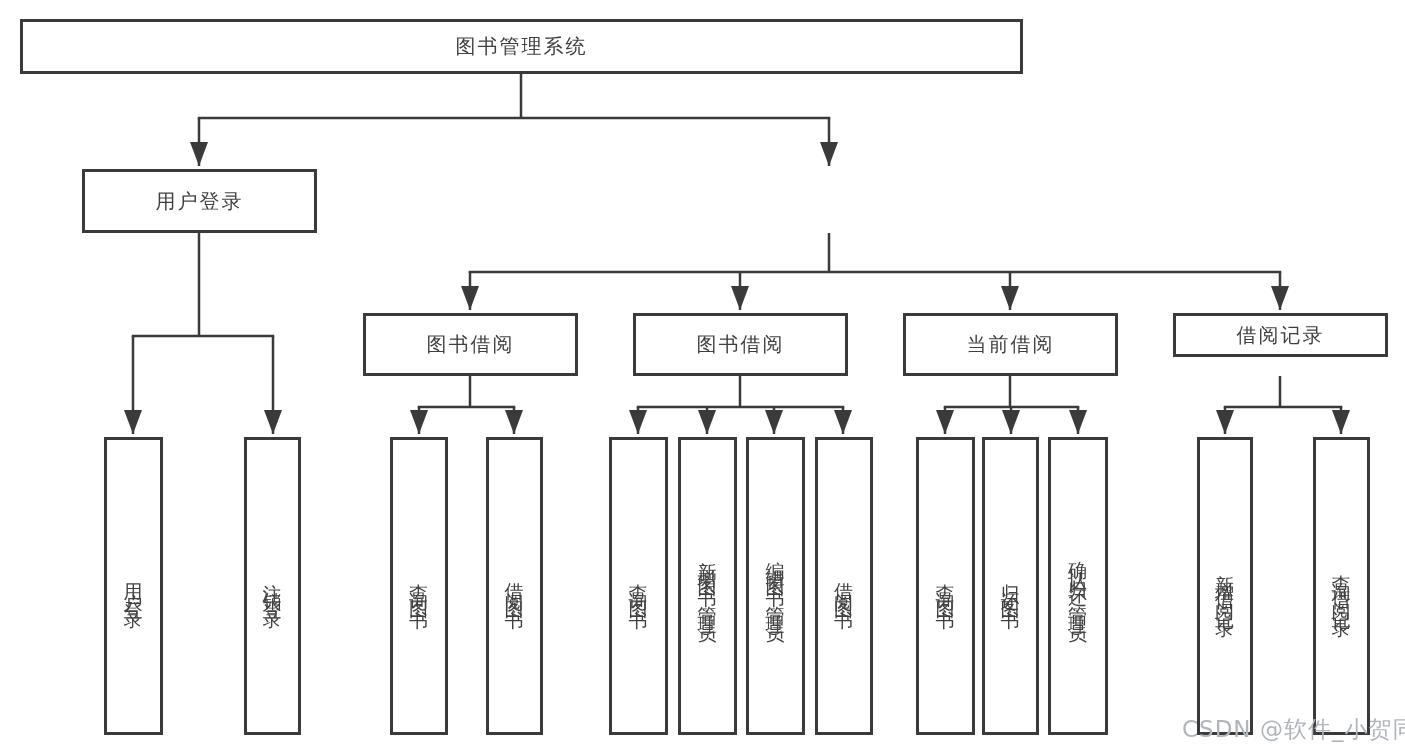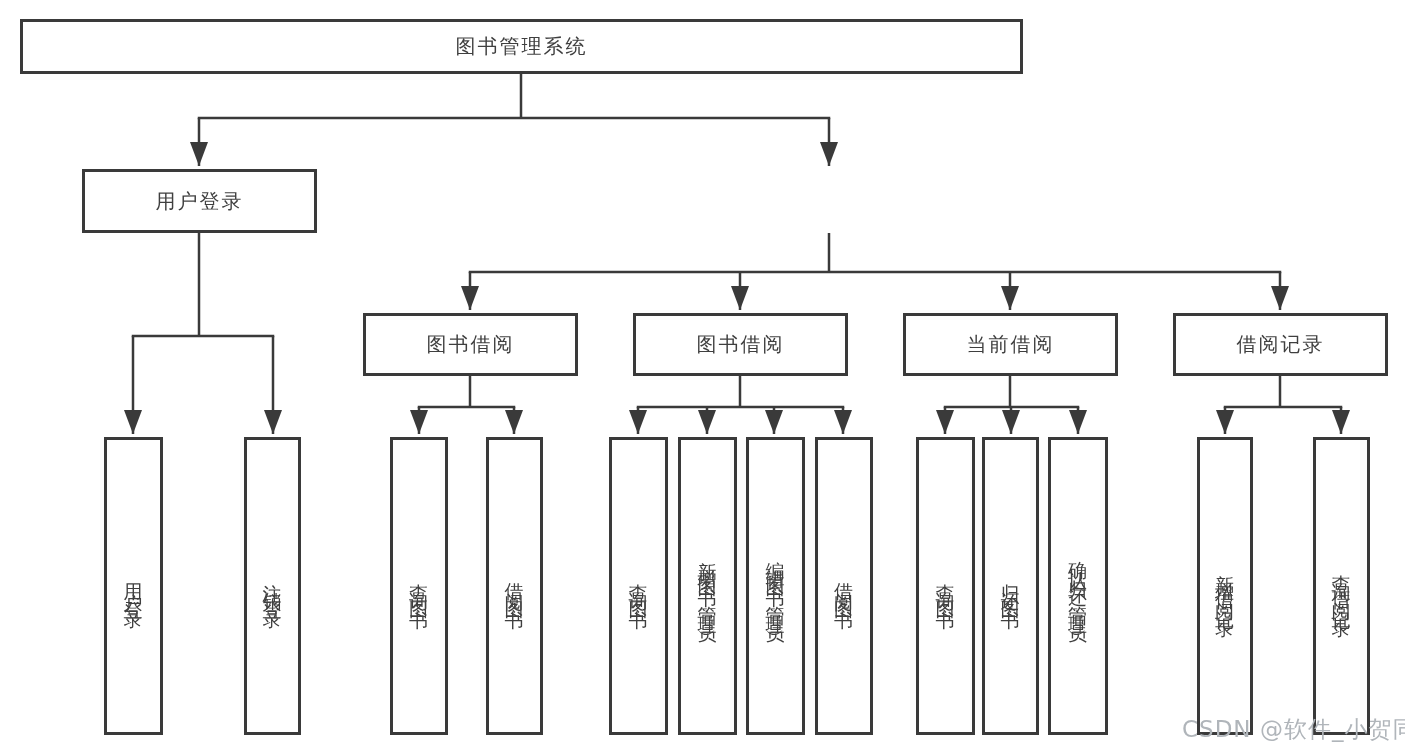--- a/index.html
+++ b/index.html
@@ -116,21 +116,21 @@
 
   <div class="box h-box" style="left:363px; top:313px; width:215px; height:63px;">
     <span>图书借阅</span>
   </div>
   <div class="box h-box" style="left:633px; top:313px; width:215px; height:63px;">
     <span>图书借阅</span>
   </div>
   <div class="box h-box" style="left:903px; top:313px; width:215px; height:63px;">
     <span>当前借阅</span>
   </div>
-  <div class="box h-box" style="left:1173px; top:313px; width:215px; height:63px;">
+  <div class="box h-box" style="left:1173px; top:313px; width:215px; height:44px;">
     <span>借阅记录</span>
   </div>
 
   <div class="box v-box" style="left:104px; top:437px; width:59px; height:298px;">
     <span class="v-label">用户登录</span>
   </div>
   <div class="box v-box" style="left:244px; top:437px; width:57px; height:298px;">
     <span class="v-label">注销登录</span>
   </div>
 

